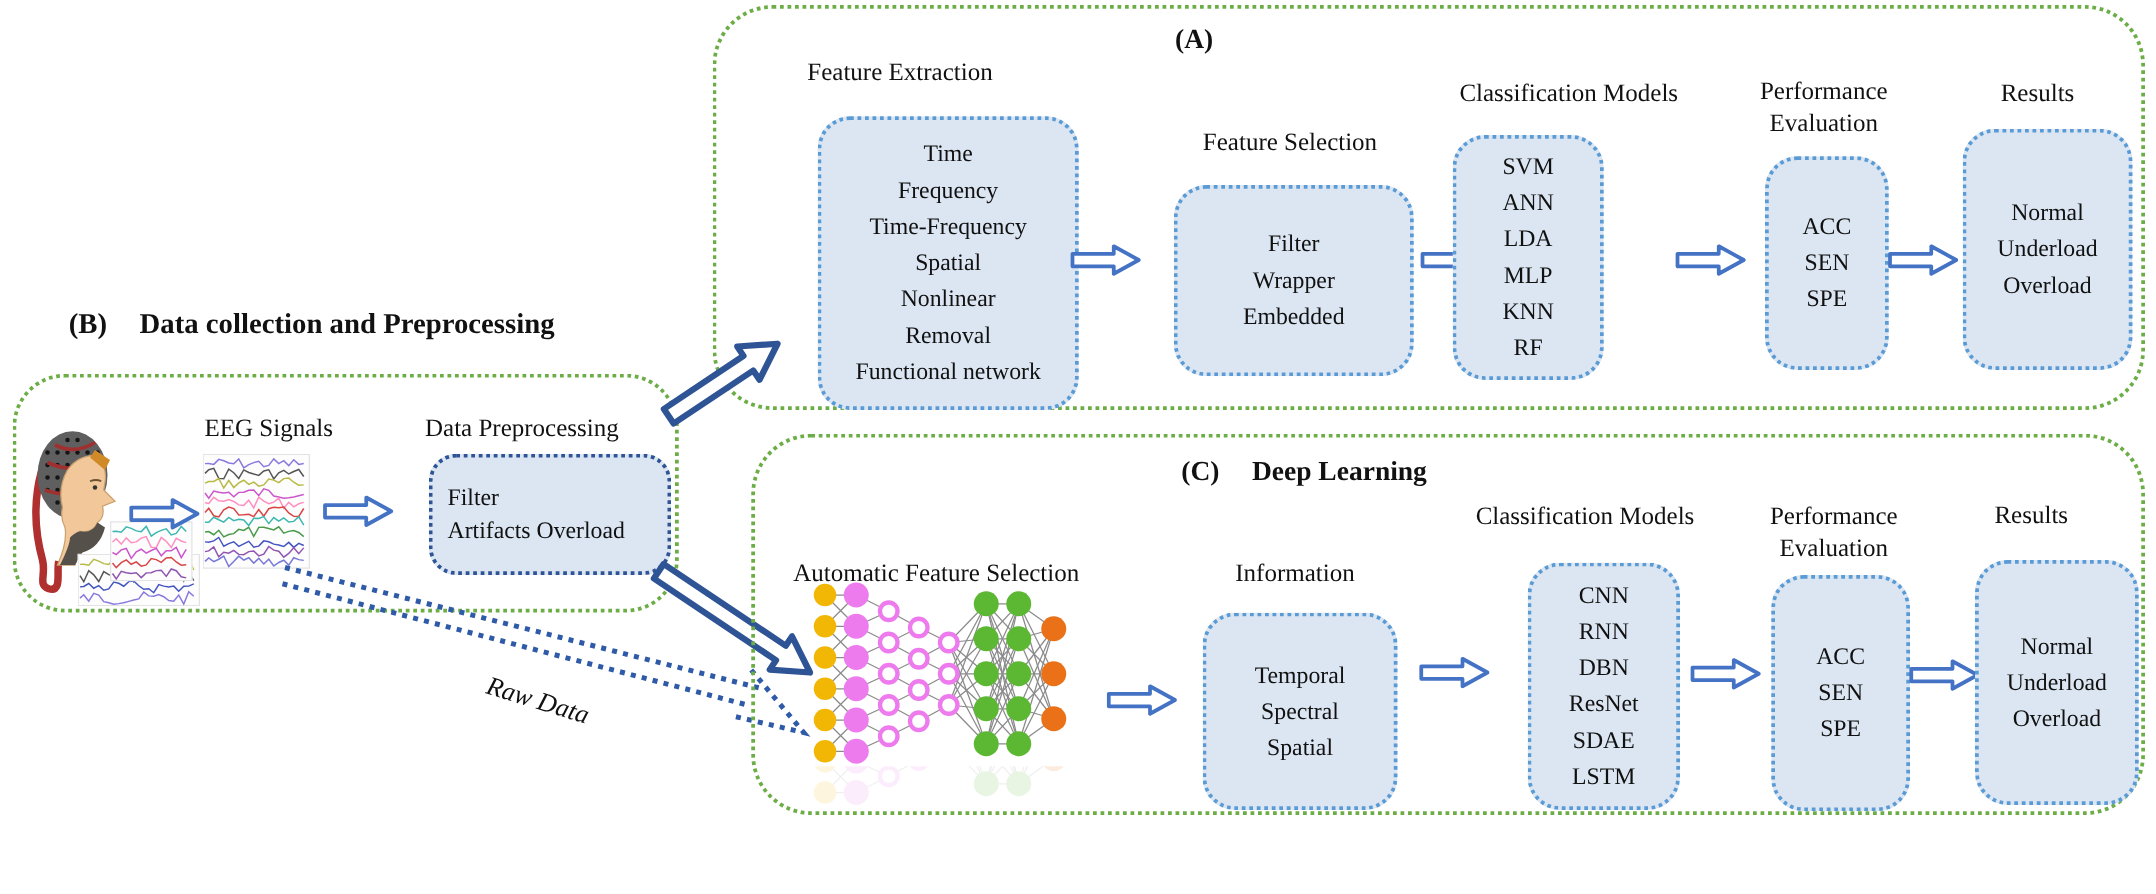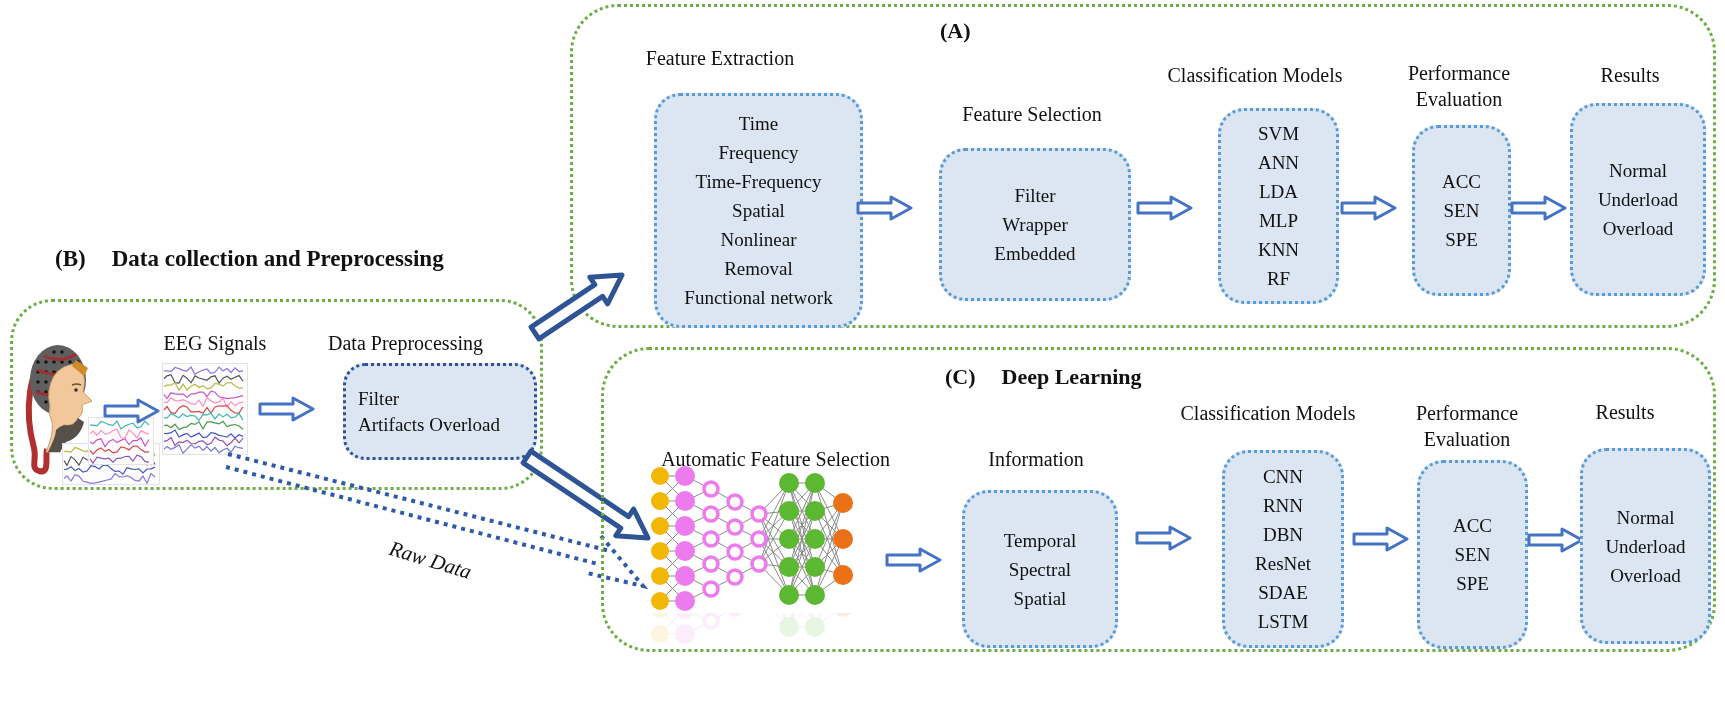--- a/index.html
+++ b/index.html
@@ -55,21 +55,21 @@
       <div class="li">Embedded</div>
     </div>
 
   <div class="arrow-right" style="left:1136px;top:195px;">
       <svg width="58" height="26" viewBox="0 0 58 26">
         <polygon points="2,8 35,8 35,2 55,13 35,24 35,18 2,18" fill="#fff" stroke="#4472c4" stroke-width="3" stroke-linejoin="round"></polygon>
       </svg>
     </div>
 
   <div class="lbl" style="left:1155px;top:62px;width:200px;">Classification Models</div>
-  <div class="bluebox" style="left:1218px;top:108px;width:115px;height:190px;">
+  <div class="bluebox" style="left:1162px;top:108px;width:115px;height:190px;">
       <div class="li">SVM</div>
       <div class="li">ANN</div>
       <div class="li">LDA</div>
       <div class="li">MLP</div>
       <div class="li">KNN</div>
       <div class="li">RF</div>
     </div>
 
   <div class="arrow-right" style="left:1340px;top:195px;">
       <svg width="58" height="26" viewBox="0 0 58 26">
@@ -189,21 +189,21 @@
         <path d="M2,86.1 L5,83.4 L9,86.3 L13,84.4 L17,81.8 L21,90.2 L25,86.2 L29,81.9 L33,85.1 L37,83.2 L41,87.5 L45,83.7 L49,88.2 L53,84.3 L57,89.8 L61,87.0 L65,85.2 L69,89.1 L73,83.2 L77,84.7 L81,85.3" fill="none" stroke="#7878d8" stroke-width="1.2"></path>
       </svg>
   </div>
 
   <div class="arrow-right" style="left:258px;top:396px;">
       <svg width="58" height="26" viewBox="0 0 58 26">
         <polygon points="2,8 35,8 35,2 55,13 35,24 35,18 2,18" fill="#fff" stroke="#4472c4" stroke-width="3" stroke-linejoin="round"></polygon>
       </svg>
     </div>
 
-  <div class="lbl" style="left:318px;top:330px;width:175px;">Data Preprocessing</div>
+  <div class="lbl" style="left:330px;top:330px;width:175px;">Data Preprocessing</div>
   <div class="bluebox navybox" style="left:343px;top:363px;width:176px;height:91px;">
       <div class="li">Filter</div>
       <div class="li">Artifacts Overload</div>
     </div>
 
   <svg class="abs" style="left:520px;top:258px;" width="120" height="90" viewBox="0 0 120 90">
     <polygon id="arrBA" fill="#ffffff" stroke="#2e5496" stroke-width="5" stroke-linejoin="round" points="18.9,80.8 82.6,38.4 87.6,45.8 102.0,17.0 69.8,19.2 74.8,26.7 11.1,69.2"></polygon>
   </svg>
   <svg class="abs" style="left:515px;top:445px;" width="150" height="110" viewBox="0 0 150 110">
     <polygon id="arrBC" fill="#ffffff" stroke="#2e5496" stroke-width="5" stroke-linejoin="round" points="8.1,17.8 105.8,83.2 100.8,90.7 133.0,93.0 118.6,64.1 113.6,71.6 15.9,6.2"></polygon>
@@ -218,21 +218,21 @@
   </svg>
   <div class="rawlabel" style="left:388px;top:548px;">Raw Data</div>
 
   <div class="section" style="left:601px;top:347px;width:1109px;height:299px;"></div>
 
   <div class="sec-title" style="left:945px;top:364px;">
     <span>(C)</span>
     <span>Deep Learning</span>
   </div>
 
-  <div class="lbl" style="left:640px;top:446px;width:250px;text-align:right;">Automatic Feature Selection</div>
+  <div class="lbl" style="left:624px;top:446px;width:250px;">Automatic Feature Selection</div>
 
   <div class="abs" style="left:648px;top:463px;width:215px;height:185px;">
     <svg id="nnMain" width="215" height="150" viewBox="0 0 215 150">
         <line x1="12" y1="13" x2="37" y2="13" stroke="#8a8a8a" stroke-width="1"></line>
         <line x1="12" y1="13" x2="37" y2="38" stroke="#8a8a8a" stroke-width="1"></line>
         <line x1="12" y1="38" x2="37" y2="13" stroke="#8a8a8a" stroke-width="1"></line>
         <line x1="12" y1="38" x2="37" y2="38" stroke="#8a8a8a" stroke-width="1"></line>
         <line x1="12" y1="38" x2="37" y2="63" stroke="#8a8a8a" stroke-width="1"></line>
         <line x1="12" y1="63" x2="37" y2="38" stroke="#8a8a8a" stroke-width="1"></line>
         <line x1="12" y1="63" x2="37" y2="63" stroke="#8a8a8a" stroke-width="1"></line>

